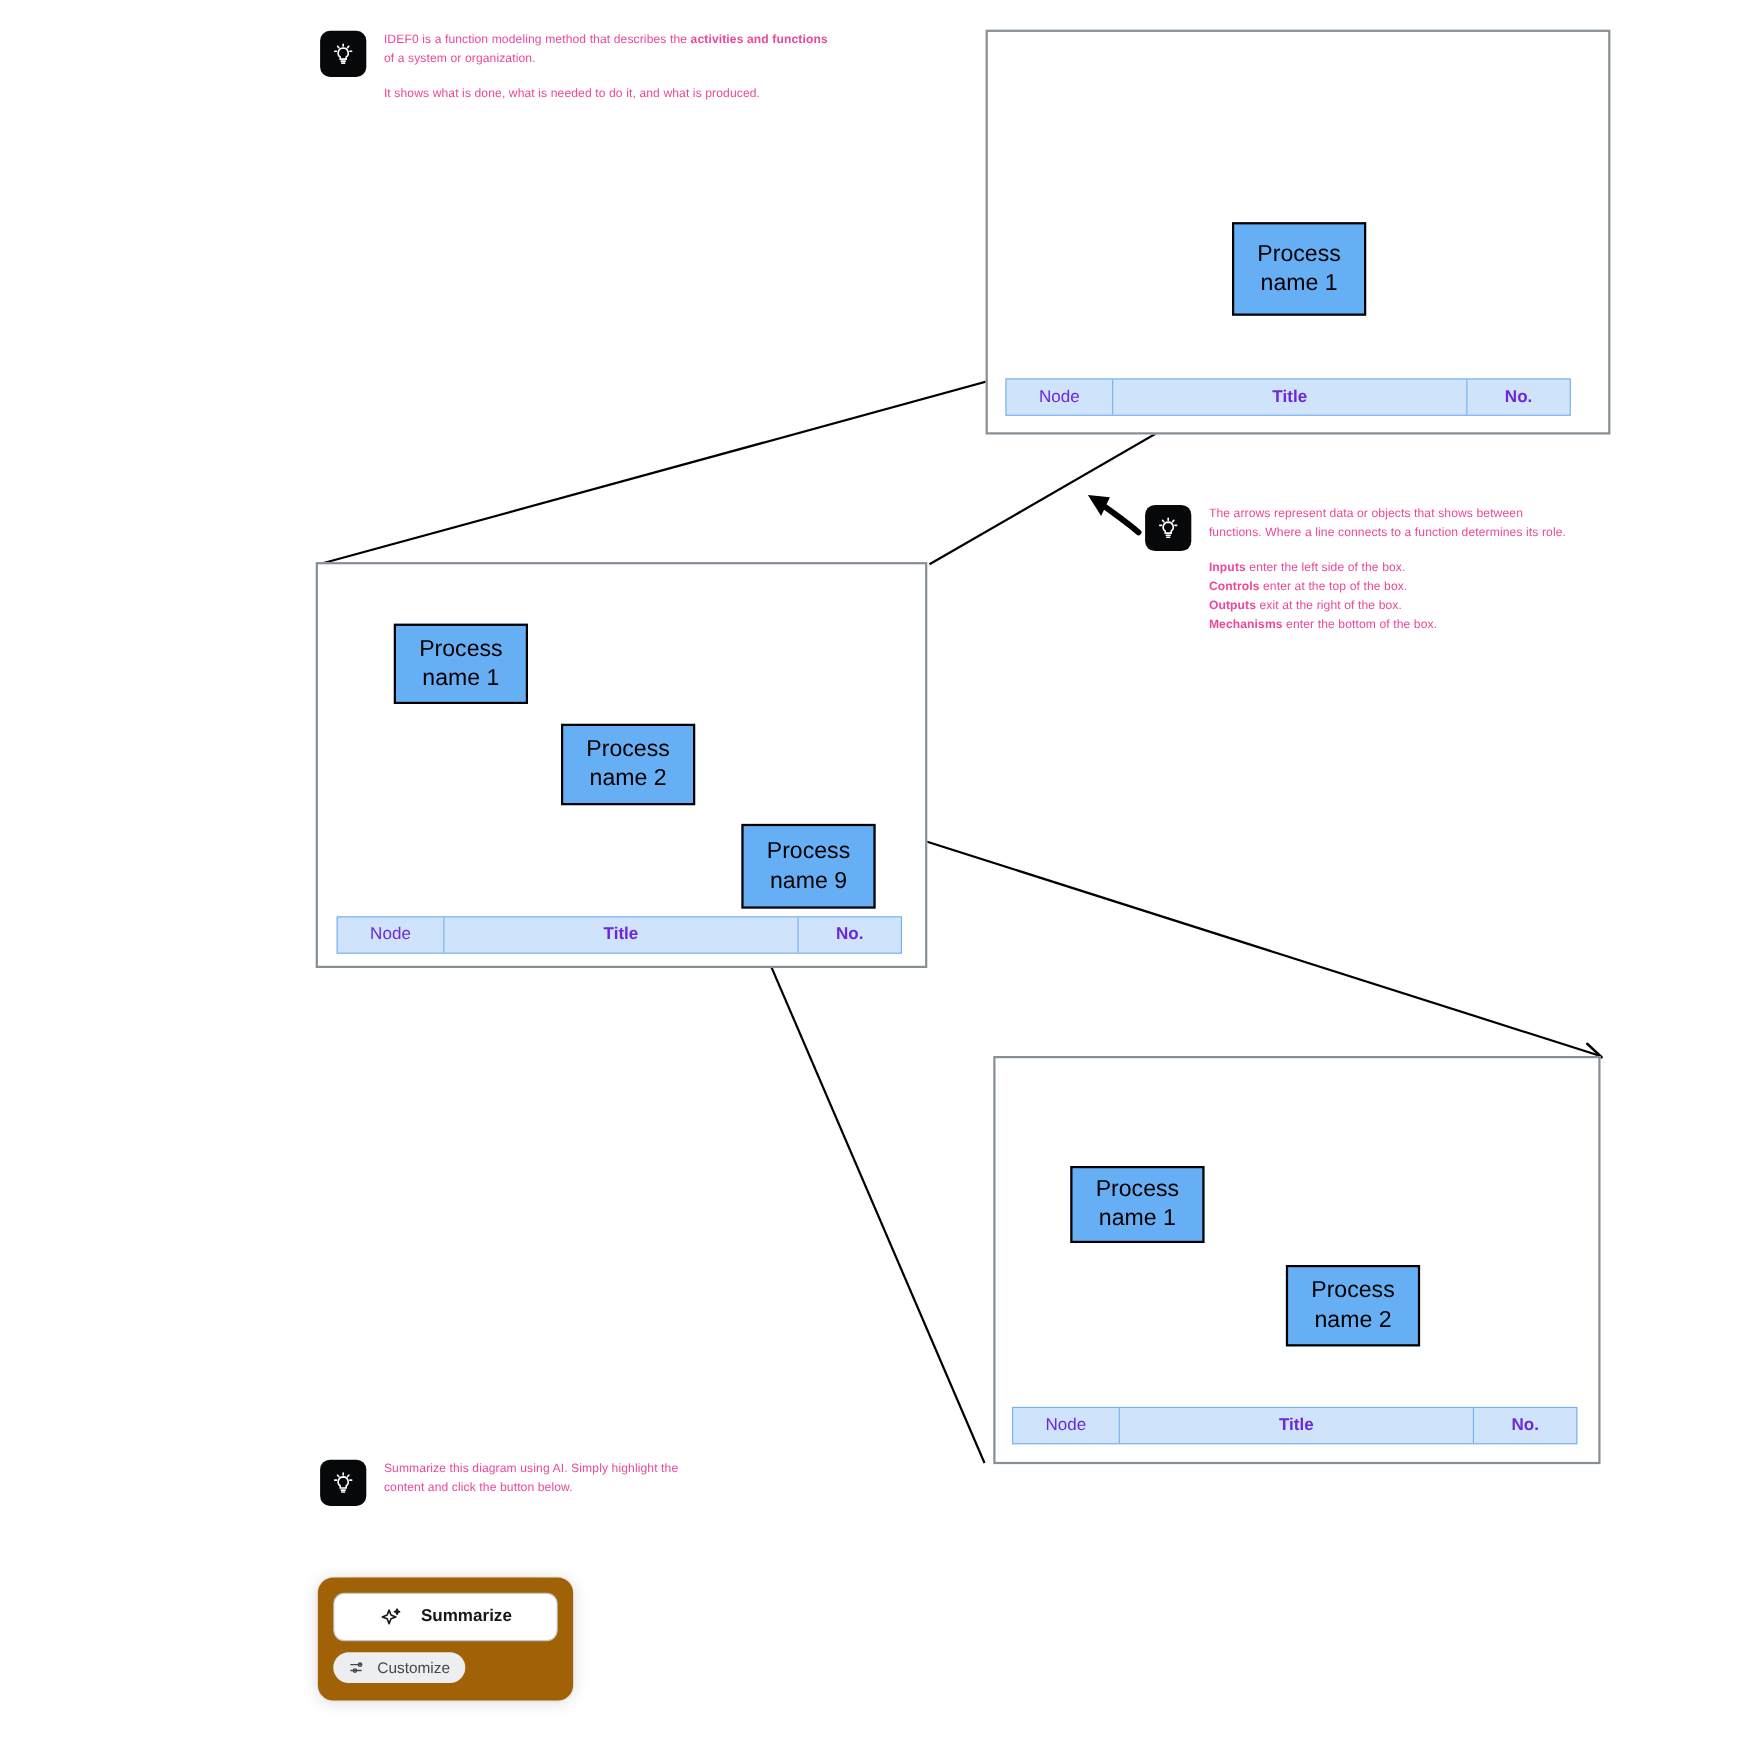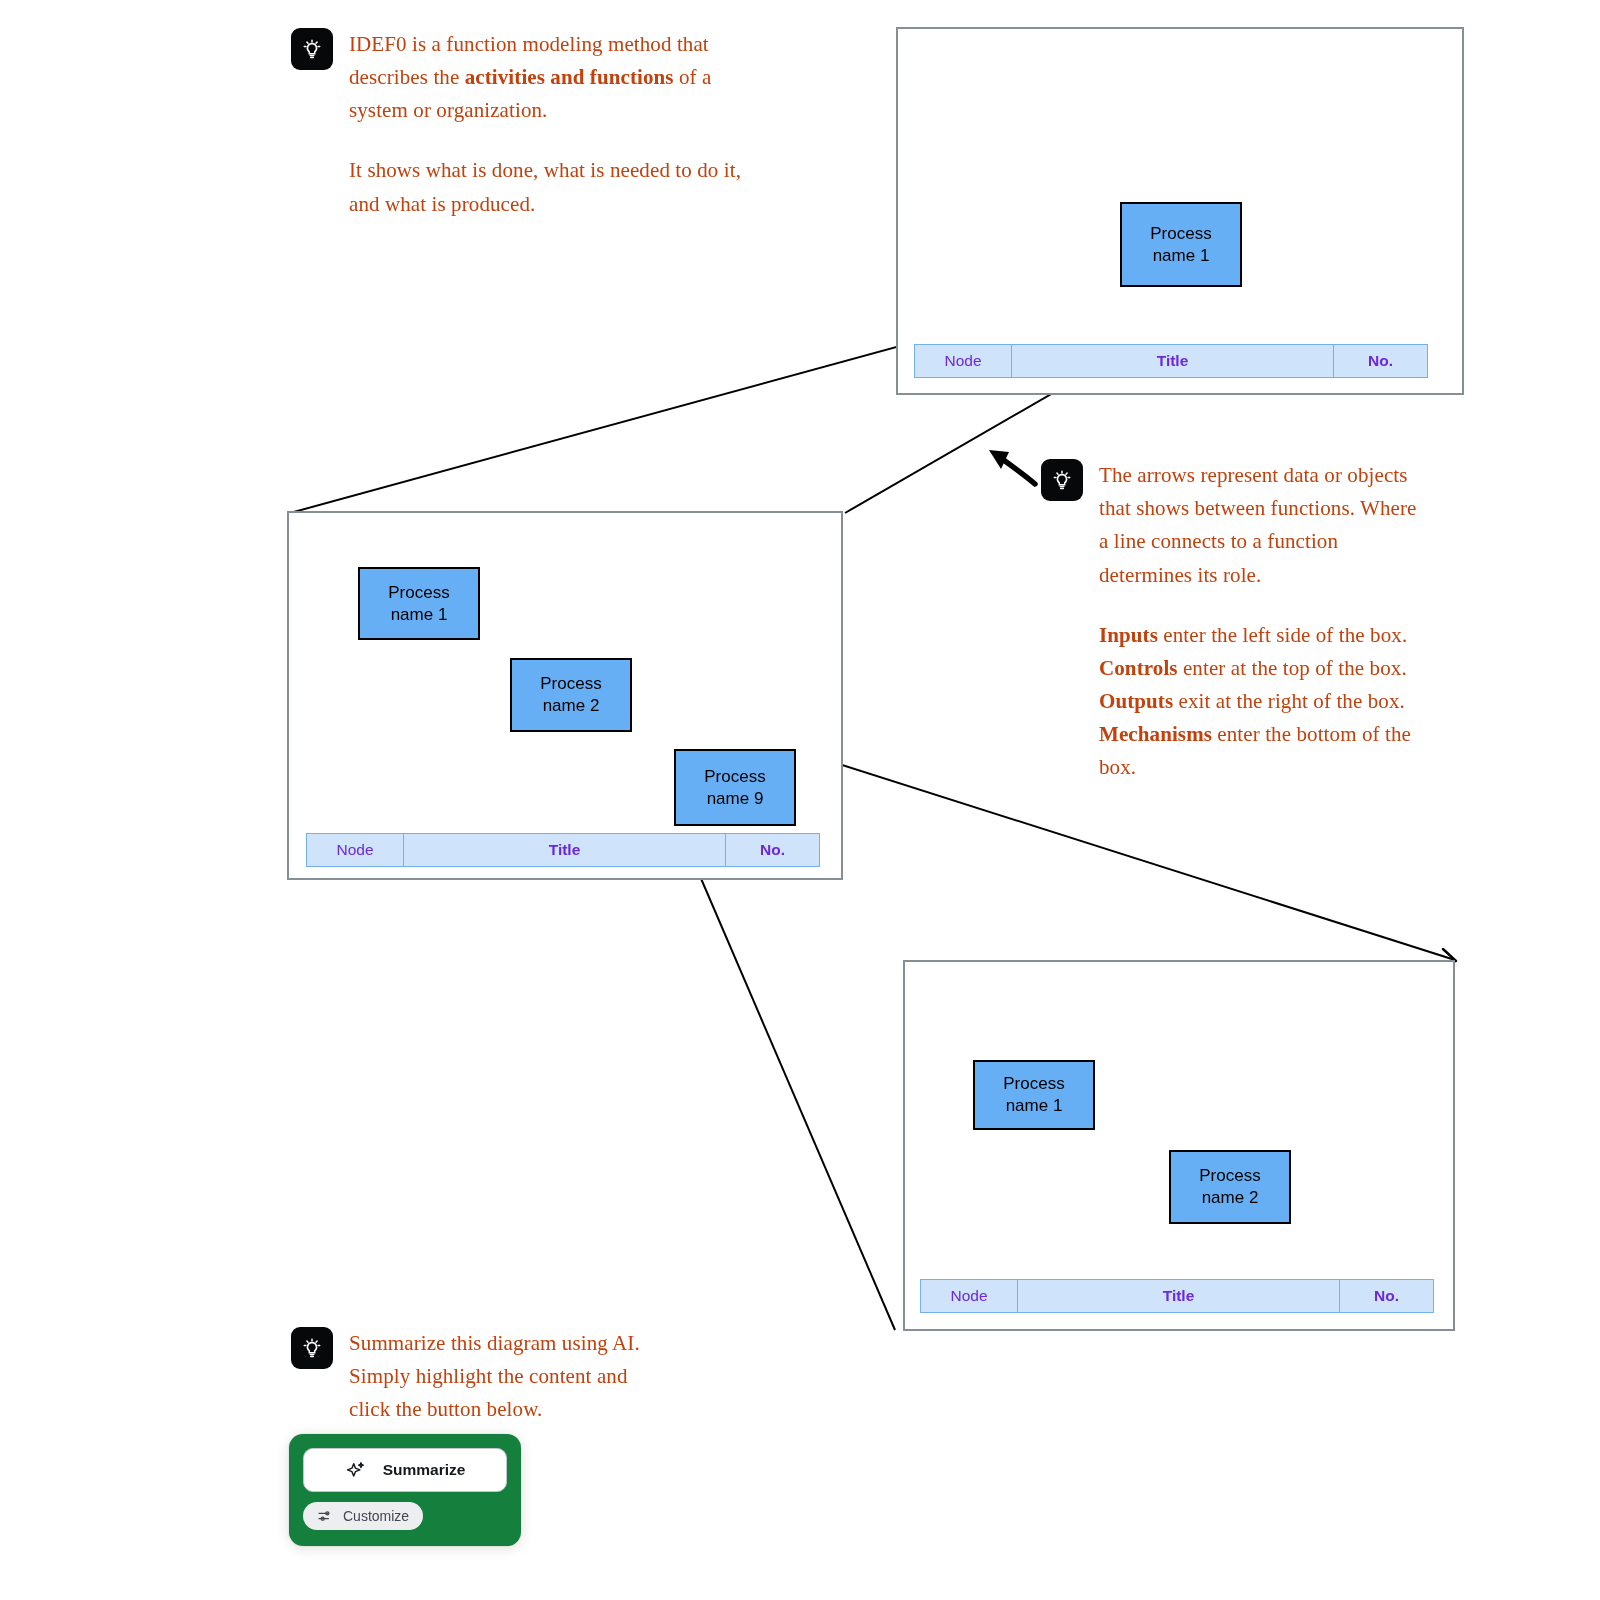--- a/index.html
+++ b/index.html
@@ -40,25 +40,24 @@
     width: 42px;
     height: 42px;
     flex: 0 0 42px;
     background: #06080a;
     border-radius: 9px;
     display: flex;
     align-items: center;
     justify-content: center;
   }
   .note-text {
-    font-size: 21px;
+    font-size: 11px;
     line-height: 1.58;
-    color: #c2410c;
+    color: #ec4899;
     letter-spacing: 0.1px;
-    font-family: Liberation Serif, serif;
   }
   .note-text p { margin: 0; }
   .note-text p + p { margin-top: 1.28em; }
   .note-text b { font-weight: 700; }
 
   
   .panel {
     position: absolute;
     background: #ffffff;
     border: 2px solid #868e96;
@@ -66,21 +65,21 @@
   }
   .proc {
     position: absolute;
     background: #66AFF5;
     border: 2.5px solid #000000;
     box-sizing: border-box;
     display: flex;
     align-items: center;
     justify-content: center;
     text-align: center;
-    font-size: 17px;
+    font-size: 21px;
     line-height: 1.28;
     color: #000;
     z-index: 4;
   }
   .proc span { display: block; }
   .footerbar {
     position: absolute;
     display: flex;
     background: #cfe3fb;
     border: 1.5px solid #74b0f0;
@@ -94,21 +93,21 @@
     justify-content: center;
     font-size: 15.5px;
     color: #6d28d9;
     box-sizing: border-box;
   }
   .footerbar .cell + .cell { border-left: 1.5px solid #74b0f0; font-weight: bold; }
 
   
   .ai-card {
     position: absolute;
-    background: #15803d;
+    background: #a16207;
     border-radius: 14px;
     box-shadow: 0 2px 14px rgba(10,15,25,0.13), 0 0 0 1px rgba(10,15,25,0.045);
     padding: 14px 14px 16px 14px;
     box-sizing: border-box;
   }
   .btn-summarize {
     display: flex;
     align-items: center;
     justify-content: center;
     gap: 16px;

